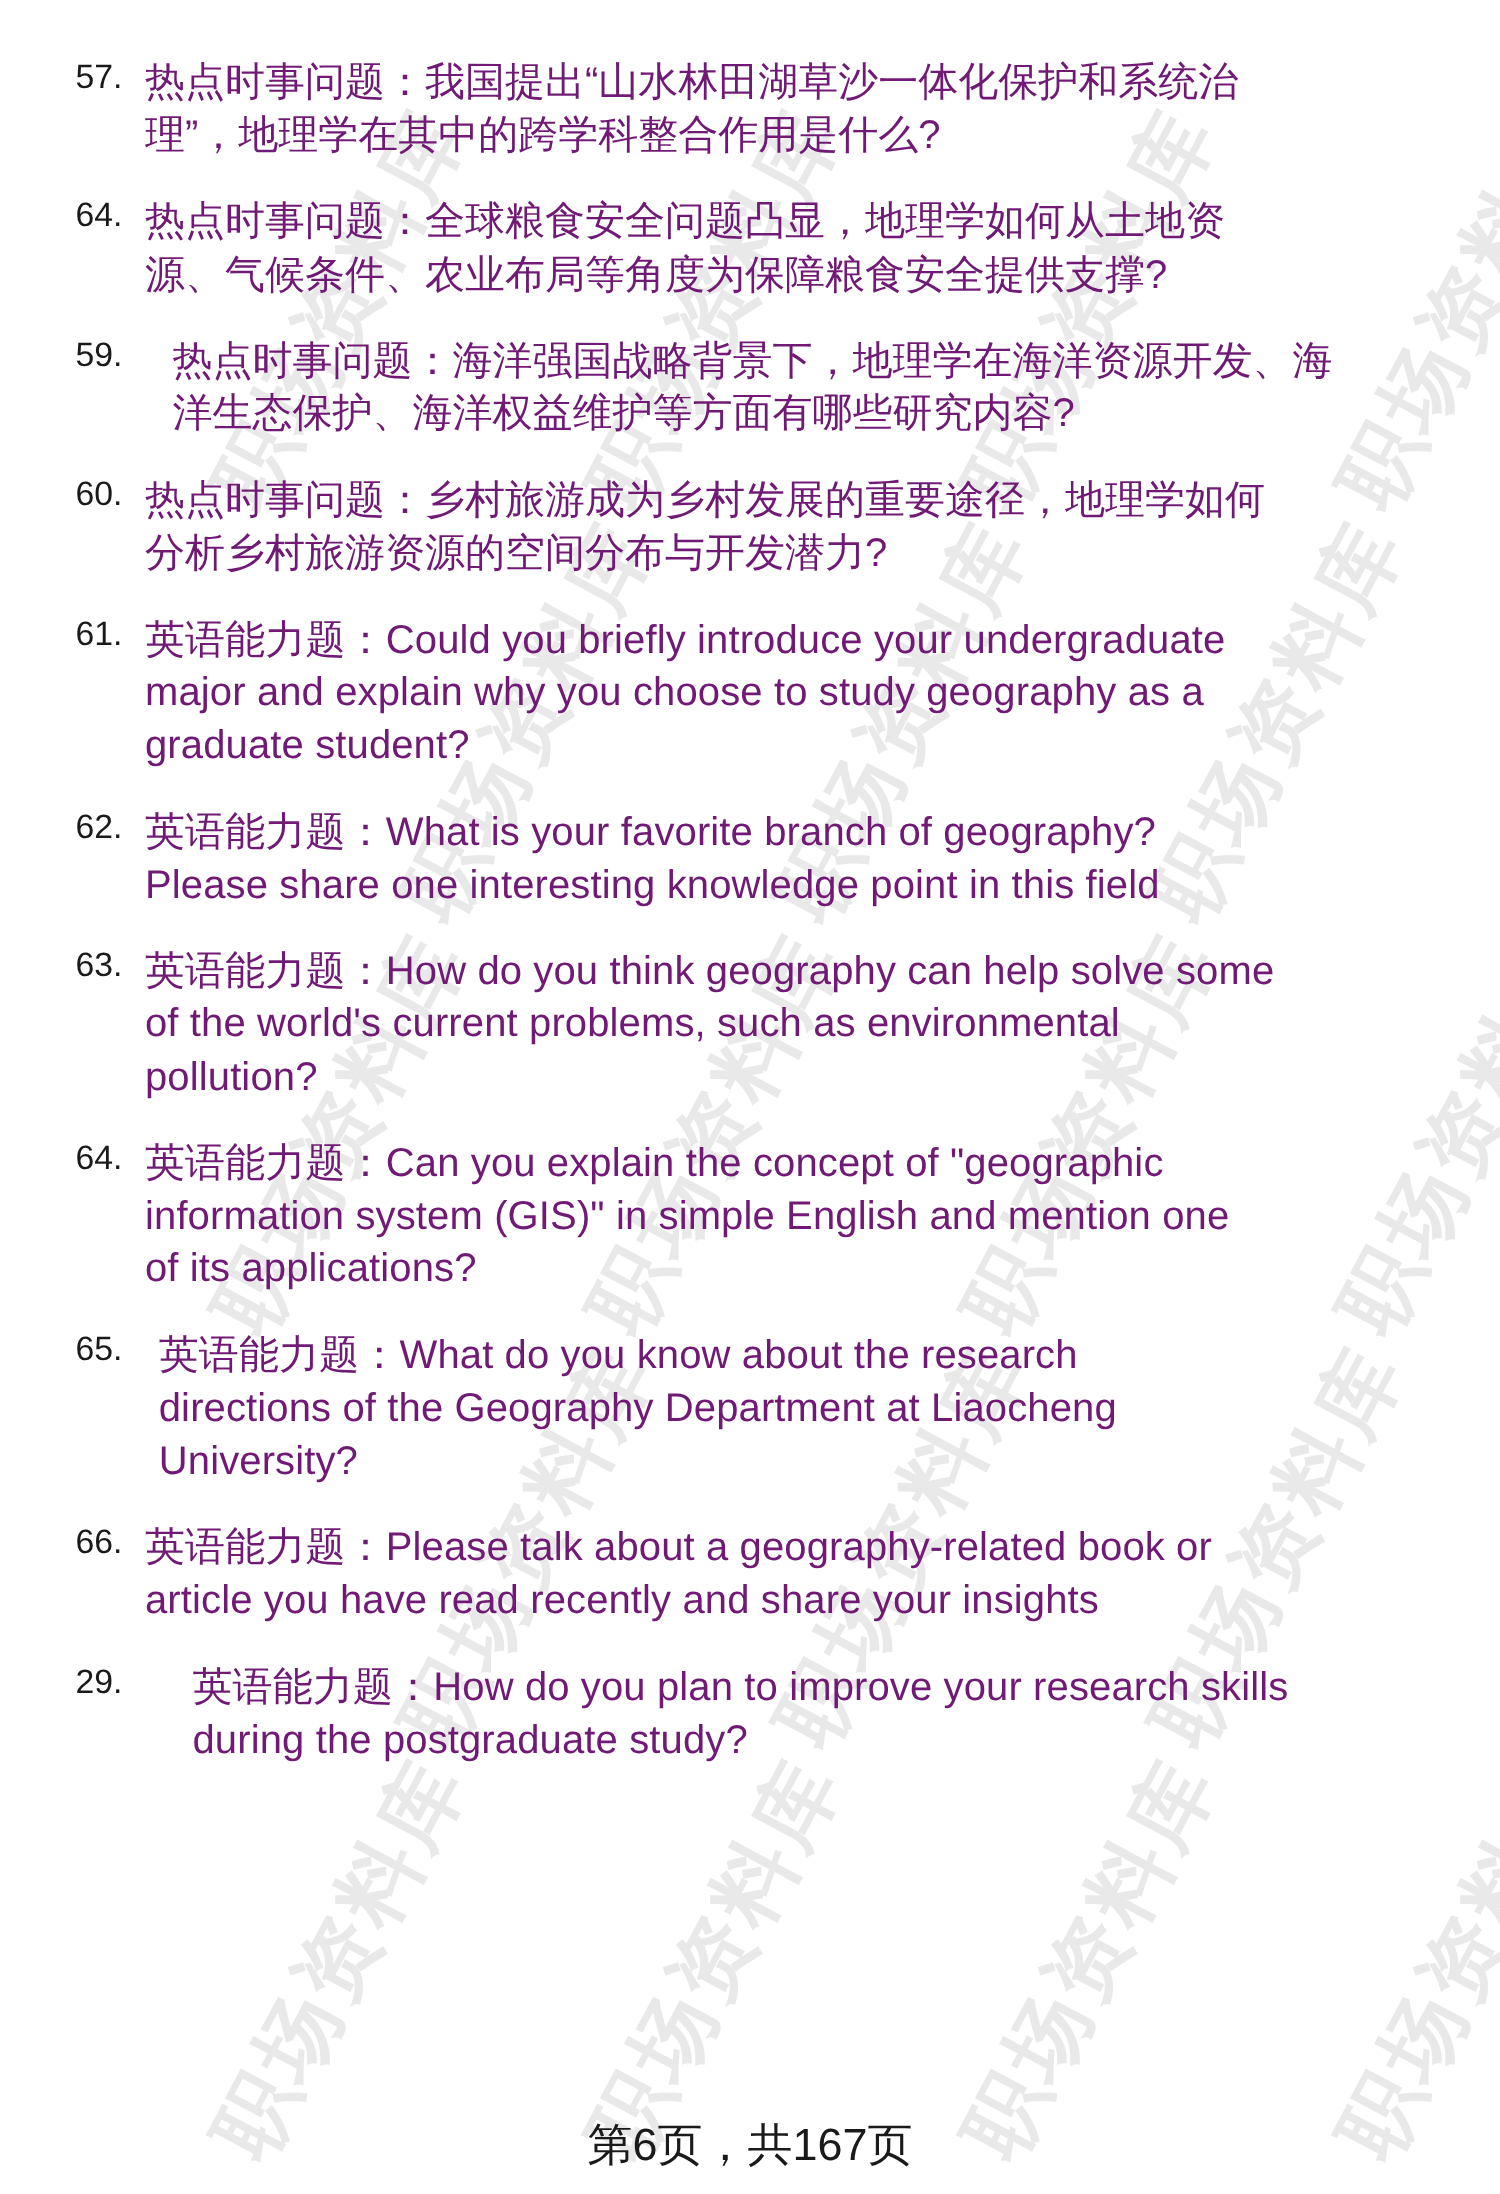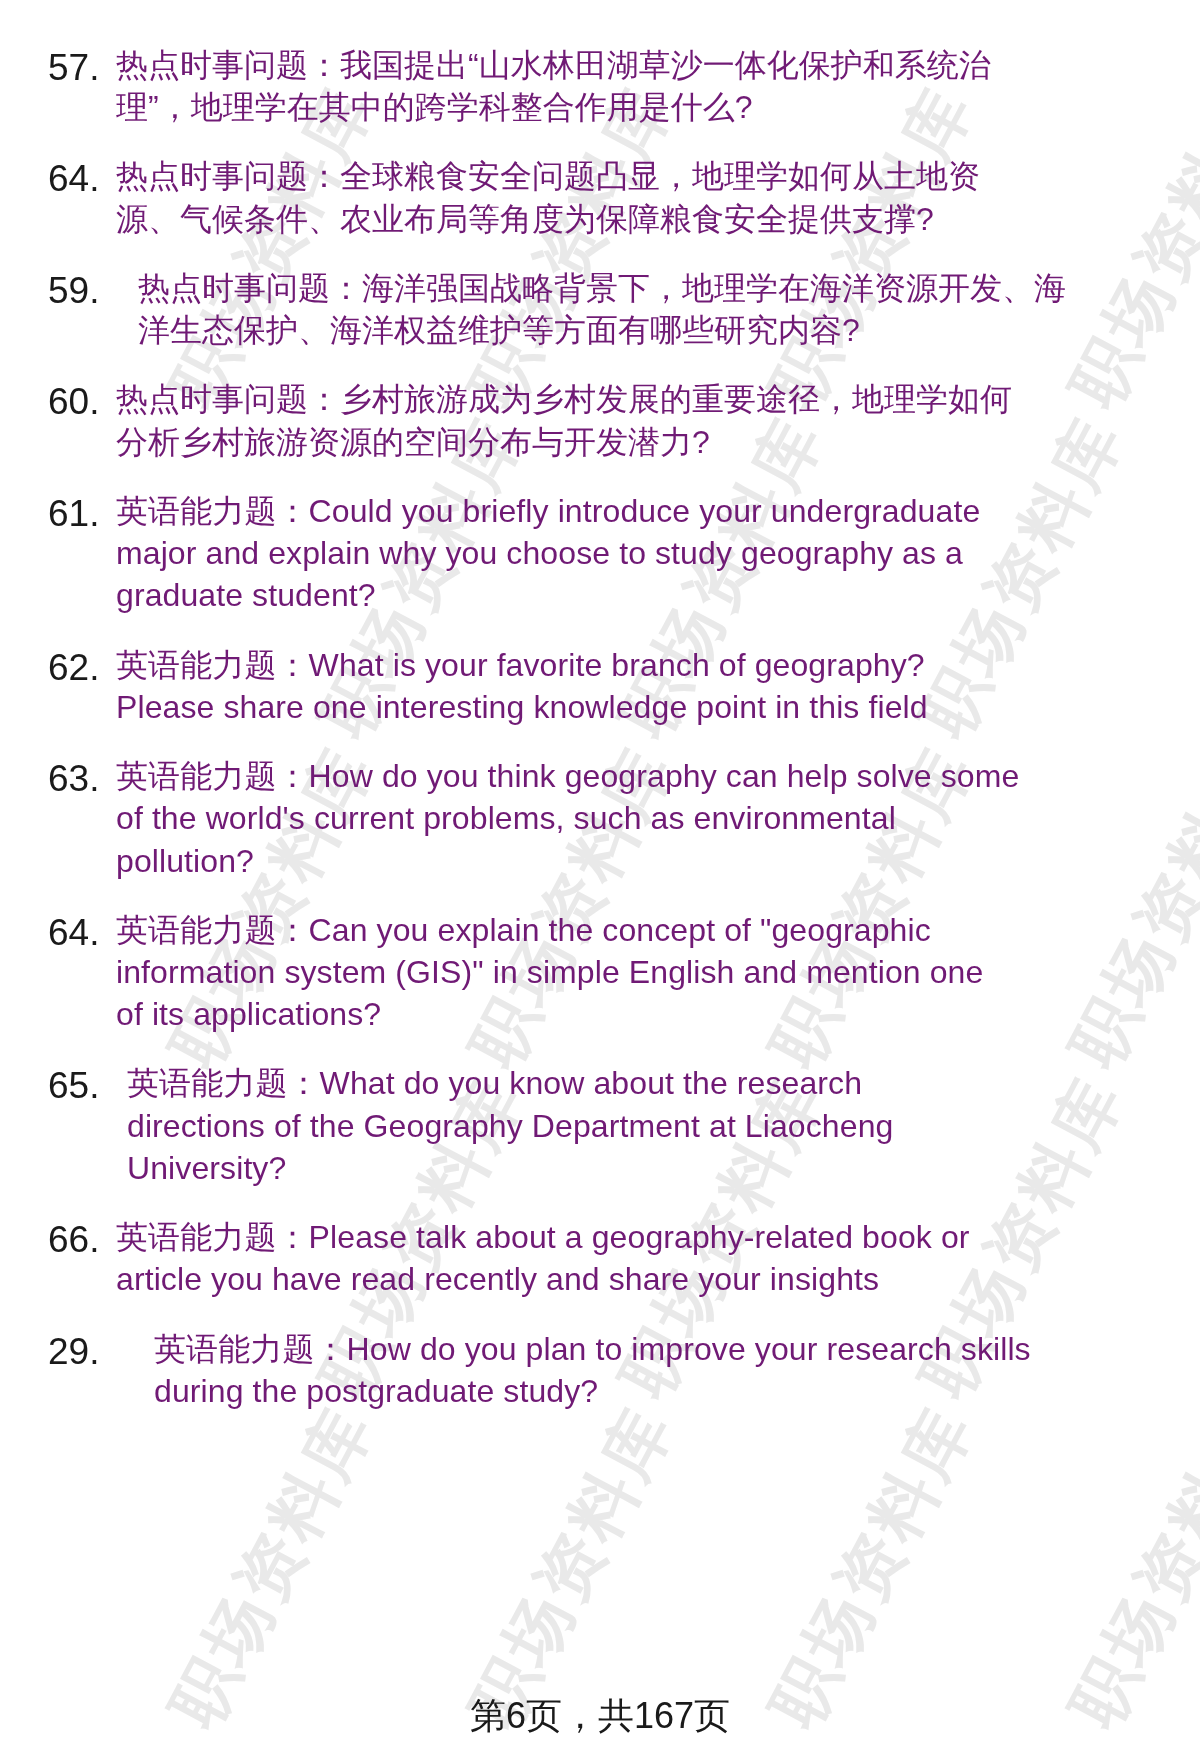--- a/index.html
+++ b/index.html
@@ -62,21 +62,21 @@
     font-size: 33px;
     line-height: 1.32;
   }
 
   .q-num {
     flex: 0 0 auto;
     width: 68px;
     text-align: right;
     padding-right: 18px;
     box-sizing: border-box;
-    font-size: 37px;
+    font-size: 27px;
     line-height: 1.32;
     color: #1a1a1a;
     white-space: nowrap;
   }
 
   .q-body {
     flex: 1 1 auto;
     min-width: 0;
     font-size: 32px;
     line-height: 1.32;

